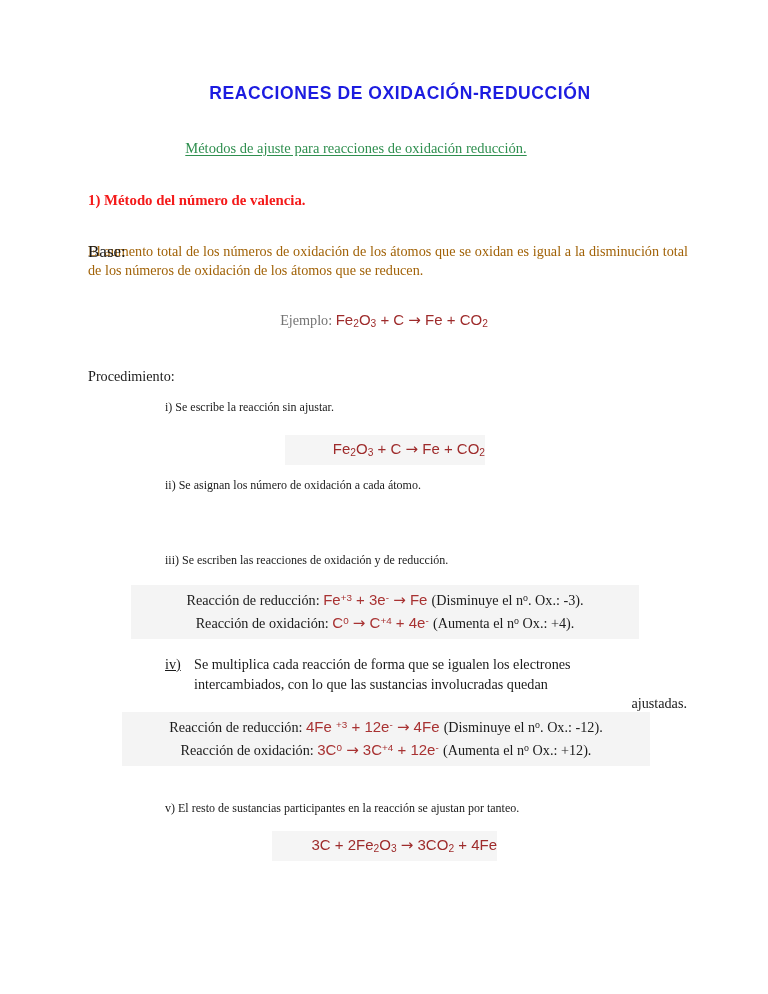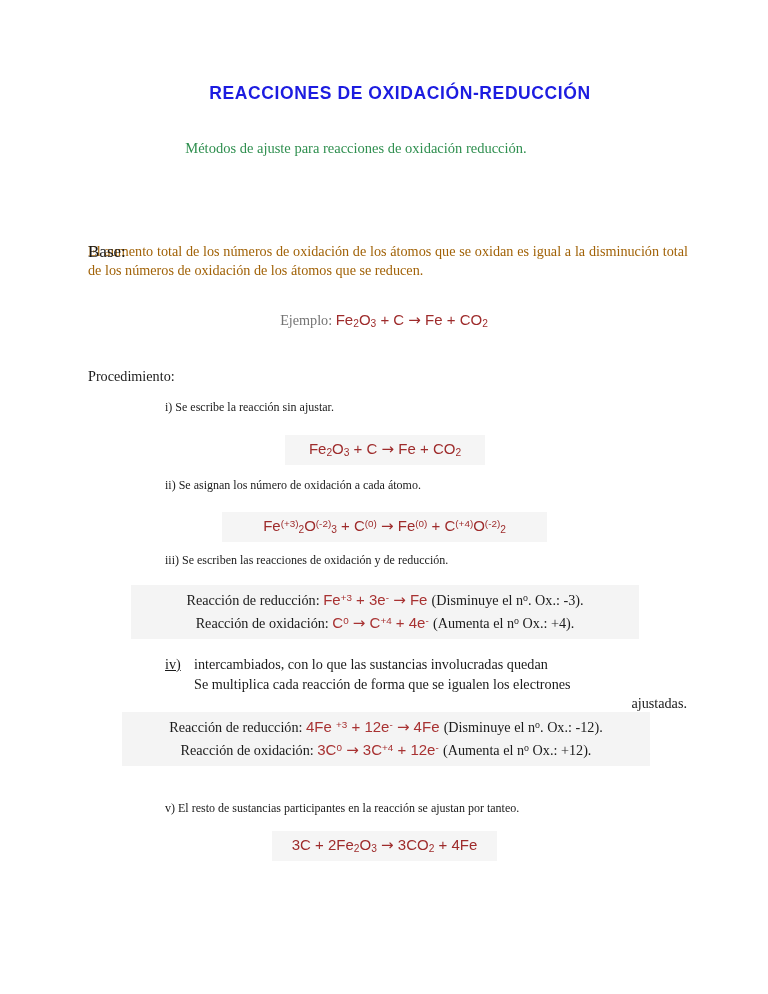--- a/index.html
+++ b/index.html
@@ -41,20 +41,21 @@
 
   
   .doc-subtitle {
     position: absolute;
     top: 140px;
     left: 0;
     width: 712px;
     text-align: center;
     font-size: 14.5px;
     color: #2f8f4f;
+    text-decoration: underline;
     text-underline-offset: 2px;
   }
 
   
   .section-heading {
     position: absolute;
     top: 192px;
     left: 88px;
     font-size: 14.8px;
     font-weight: bold;
@@ -78,21 +79,21 @@
   .base-text {
     font-size: 14.2px;
     line-height: 1.37;
     text-align: justify;
     color: #a16207;
   }
 
   
   .eq-band {
     position: absolute;
-    text-align: center;
+    text-align: right;
     background: #f4f4f4;
     font-family: "Liberation Sans", "DejaVu Sans", sans-serif;
     color: #9e2b2b;
     font-size: 15px;
     line-height: 1.45;
     padding: 3px 0 4px 0;
   }
   .eq-band.plain {
     background: #f5f5f5;
   }
@@ -215,20 +216,21 @@
 </style>
 </head>
 <body>
 
 <div class="page">
 
   <div class="doc-title">REACCIONES DE OXIDACIÓN-REDUCCIÓN</div>
 
   <div class="doc-subtitle">Métodos de ajuste para reacciones de oxidación reducción.</div>
 
+  <div class="section-heading">1) Método del número de valencia.</div>
 
   <div class="base-row">
     <span class="base-label">Base:</span>
     <div class="base-text">El aumento total de los números de oxidación de los átomos que se oxidan es igual a la disminución total de los números de oxidación de los átomos que se reducen.</div>
   </div>
 
   <div class="ejemplo-line">
     <span class="ejemplo-label">Ejemplo:</span>
     <span class="formula">
       Fe<sub>2</sub>O<sub>3</sub> + C <span class="arrow">→</span> Fe + CO<sub>2</sub>
@@ -244,25 +246,20 @@
 
   <div class="eq-band plain" id="eq-unbalanced">
     Fe<sub>2</sub>O<sub>3</sub> + C <span class="arrow">→</span> Fe + CO<sub>2</sub>
   </div>
 
   <div class="step step-ii">
     <span>ii)</span>
     <span>Se asignan los número de oxidación a cada átomo.</span>
   </div>
 
-  <div class="eq-band plain" id="eq-oxnumbers">
-    Fe<sup>(+3)</sup><sub>2</sub>O<sup>(-2)</sup><sub>3</sub> + C<sup>(0)</sup>
-    <span class="arrow">→</span>
-    Fe<sup>(0)</sup> + C<sup>(+4)</sup>O<sup>(-2)</sup><sub>2</sub>
-  </div>
 
   <div class="step step-iii">
     <span>iii)</span>
     <span>Se escriben las reacciones de oxidación y de reducción.</span>
   </div>
 
   <div class="rx-block" id="rx-block-1">
     <div class="rx-line">
       <span class="rx-label">Reacción de reducción:</span>
       <span class="rx-eq">
@@ -275,22 +272,22 @@
       <span class="rx-eq">
         C<sup>0</sup> <span class="arrow">→</span> C<sup>+4</sup> + 4e<sup>-</sup>
       </span>
       <span class="rx-note">(Aumenta el n<sup>o</sup> Ox.: +4).</span>
     </div>
   </div>
 
   <div class="step-iv">
     <span class="marker">iv)</span>
     <div class="body">
+      <p>Se multiplica cada reacción de forma que se igualen los electrones</p>
       <p>intercambiados, con lo que las sustancias involucradas quedan</p>
-      <p>Se multiplica cada reacción de forma que se igualen los electrones</p>
       <p>ajustadas.</p>
     </div>
   </div>
 
   <div class="rx-block" id="rx-block-2">
     <div class="rx-line">
       <span class="rx-label">Reacción de reducción:</span>
       <span class="rx-eq">
         4Fe <sup>+3</sup> + 12e<sup>-</sup> <span class="arrow">→</span> 4Fe
       </span>

